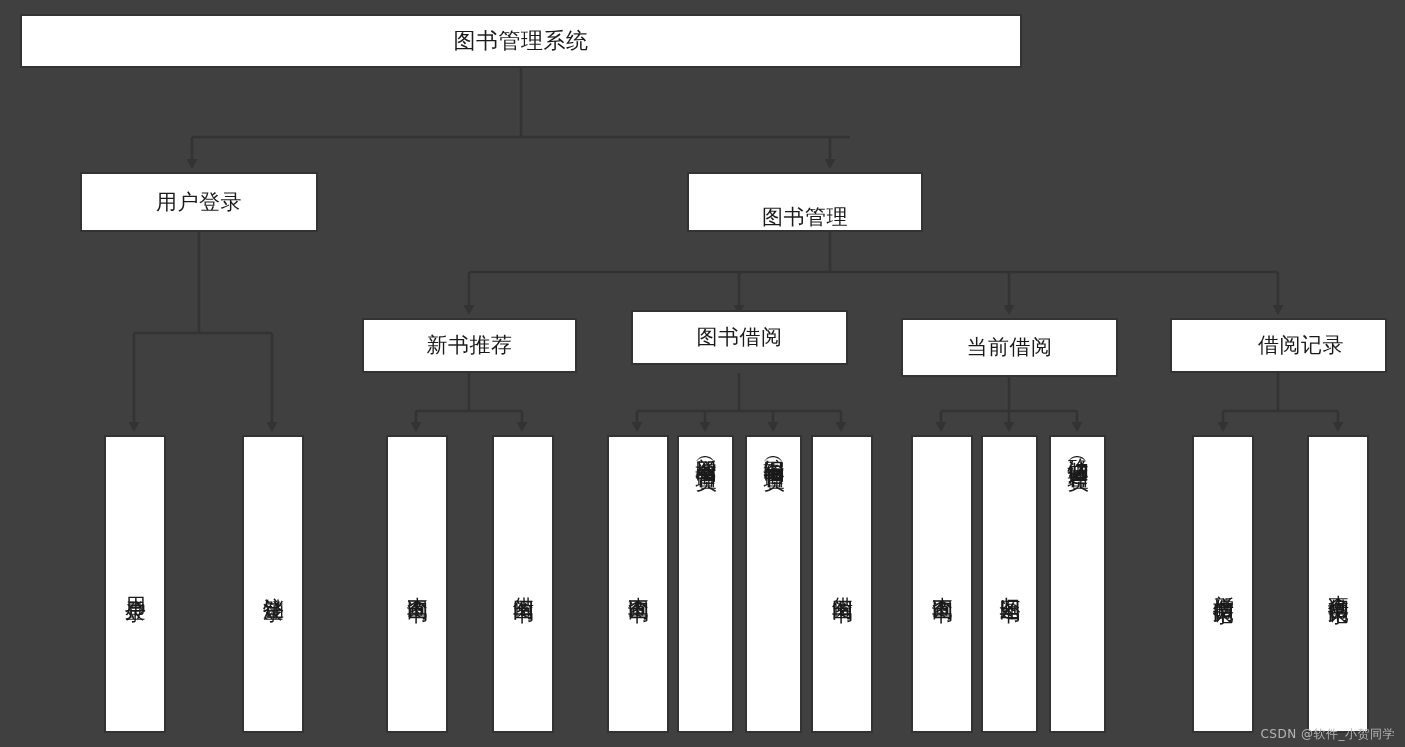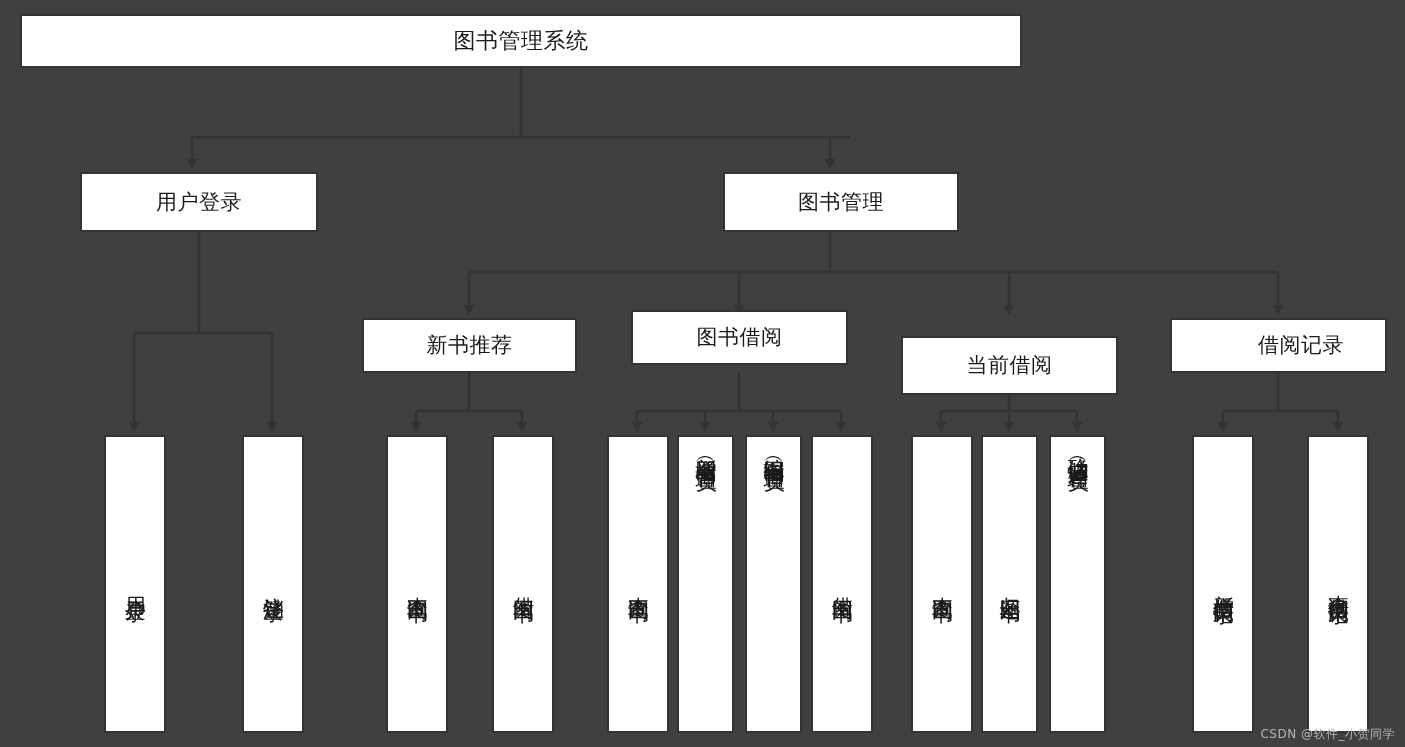--- a/index.html
+++ b/index.html
@@ -135,31 +135,31 @@
     </g>
   </svg>
 
   <div class="node h root" style="left:20px; top:14px; width:1002px; height:54px;">
     <span class="label">图书管理系统</span>
   </div>
 
   <div class="node h" style="left:80px; top:172px; width:238px; height:60px;">
     <span class="label">用户登录</span>
   </div>
-  <div class="node h" style="left:723px; top:172px; width:236px; height:60px;">
+  <div class="node h" style="left:687px; top:172px; width:236px; height:60px;align-items:flex-end;">
     <span class="label">图书管理</span>
   </div>
 
   <div class="node h" style="left:362px; top:318px; width:215px; height:55px;align-items:center;">
     <span class="label">新书推荐</span>
   </div>
   <div class="node h" style="left:631px; top:310px; width:217px; height:55px;">
     <span class="label">图书借阅</span>
   </div>
-  <div class="node h" style="left:901px; top:336px; width:217px; height:59px;">
+  <div class="node h" style="left:901px; top:318px; width:217px; height:59px;">
     <span class="label">当前借阅</span>
   </div>
   <div class="node h" style="left:1170px; top:318px; width:217px; height:55px;padding-left:45px;">
     <span class="label">借阅记录</span>
   </div>
 
   <div class="node v centered" style="left:104px; top:435px; width:62px; height:298px;">
     <span class="label">用户登录</span>
   </div>
   <div class="node v centered" style="left:242px; top:435px; width:62px; height:298px;">

